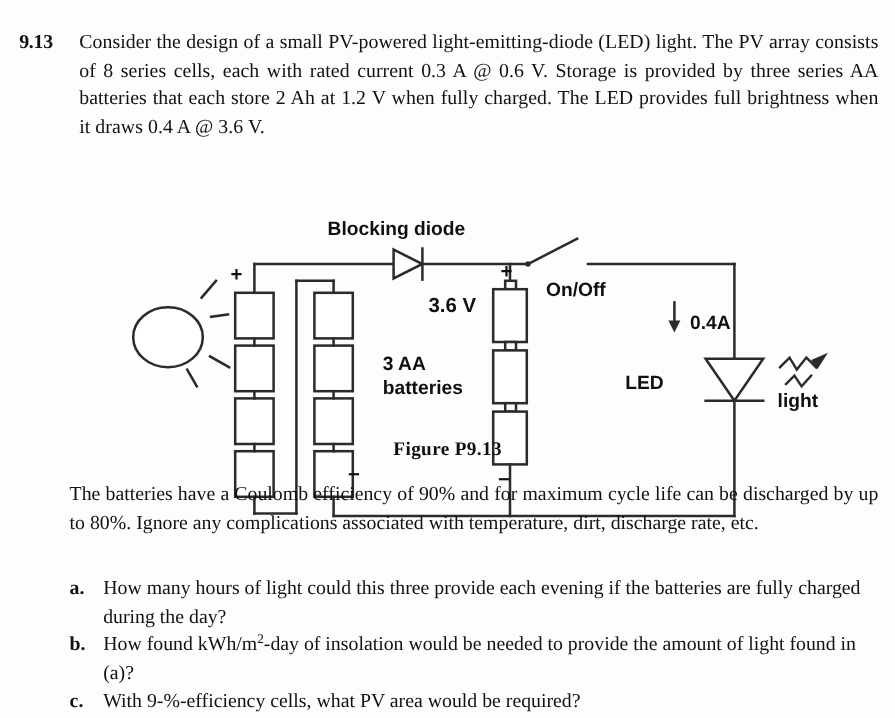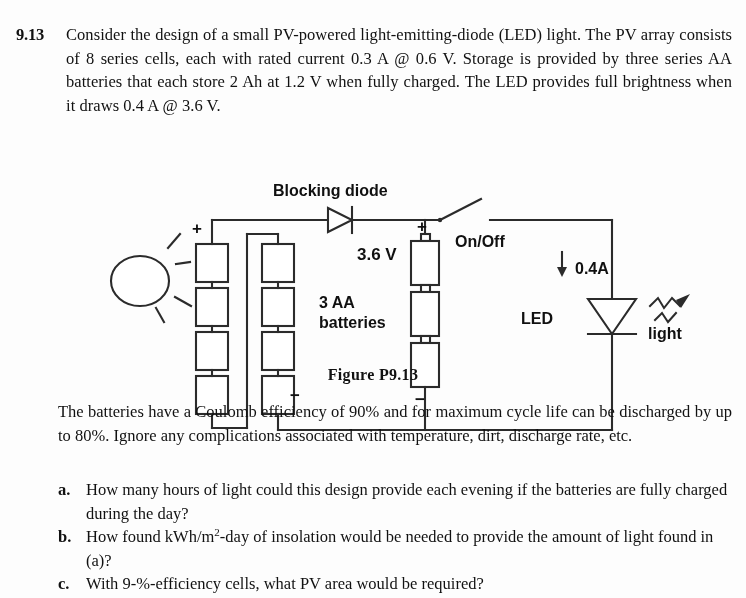--- a/index.html
+++ b/index.html
@@ -255,21 +255,21 @@
   </div>
 
   <div class="figure-caption">Figure P9.13</div>
 
   <div class="post-paragraph">The batteries have a Coulomb efficiency of 90% and for maximum cycle life can be discharged by up to 80%. Ignore any complications associated with temperature, dirt, discharge rate, etc.</div>
 
   <div class="subquestions">
 
     <div class="subq">
       <span class="letter">a.</span>
-      <span class="qtext">How many hours of light could this design provide each evening if the batteries are fully charged during the day?</span>
+      <span class="qtext">How many hours of light could this three provide each evening if the batteries are fully charged during the day?</span>
     </div>
 
     <div class="subq">
       <span class="letter">b.</span>
       <span class="qtext"><span>How found kWh/m</span><sup class="exp">2</sup><span>-day of insolation would be needed to provide the amount of light found in (a)?</span></span>
     </div>
 
     <div class="subq">
       <span class="letter">c.</span>
       <span class="qtext">With 9-%-efficiency cells, what PV area would be required?</span>

